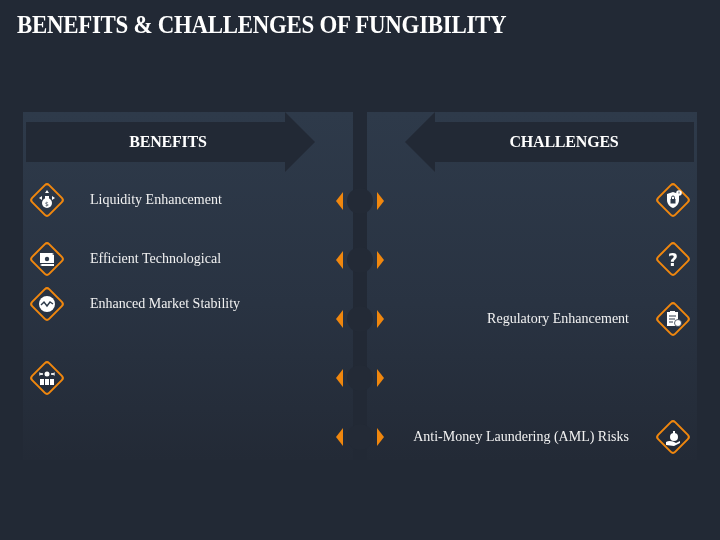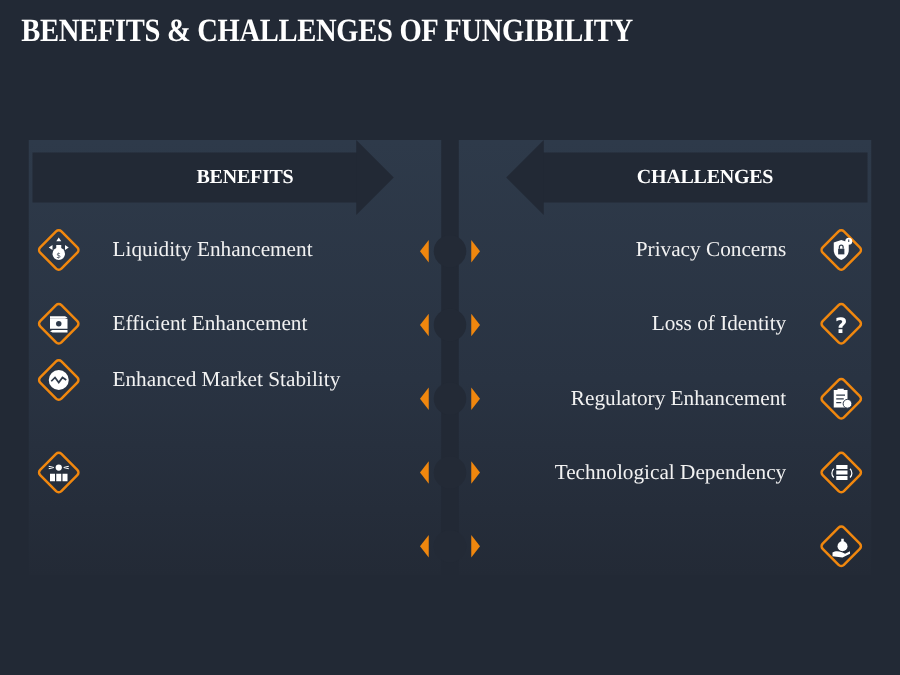--- a/index.html
+++ b/index.html
@@ -33,32 +33,32 @@
     border-top:30px solid transparent; border-bottom:30px solid transparent;
   }
   .panel.left .hdr-arrow { left:262px; border-left:30px solid #222935; }
   .panel.right .hdr-arrow { left:38px; border-right:30px solid #222935; }
   .hdr-label {
     position:absolute; top:0; height:40px; line-height:40px;
     width:260px; text-align:center; color:#fff;
     font-family:"Liberation Serif","DejaVu Serif",serif;
     font-weight:bold; font-size:16px; letter-spacing:-0.2px;
   }
-  .panel.left .hdr-label { left:0; width:290px;padding-left:28px; }
+  .panel.left .hdr-label { left:0; width:290px; }
   .panel.right .hdr-label { left:0; width:260px; }
 
   .row { position:absolute; height:50px; width:330px; }
   .diamond {
     position:absolute; top:6px; width:38px; height:38px;
   }
   .diamond svg { position:absolute; left:0; top:0; }
   .label {
     position:absolute; top:0; height:50px; line-height:50px;
     color:#f2f2f2; font-family:"Liberation Serif","DejaVu Serif",serif;
-    font-size:17px; white-space:nowrap;
+    font-size:14px; white-space:nowrap;
   }
   .panel.left .diamond { left:5px; }
   .panel.left .label { left:67px; }
   .panel.right .diamond { right:5px; }
   .panel.right .label { right:68px; text-align:right; }
   .spine-bar {
     position:absolute; left:353px; top:112px; width:14px; height:330px;
     background:#222935;
   }
   .conn { position:absolute; left:334px; width:52px; height:28px; }
@@ -95,21 +95,21 @@
 
   <div class="row" style="top:122px;">
     <div class="diamond">
       <svg width="38" height="38" viewBox="0 0 38 38">
           <rect x="7" y="7" width="24" height="24" rx="3" transform="rotate(45 19 19)" fill="none" stroke="#f0870e" stroke-width="2"></rect>
         <rect x="12" y="15" width="14" height="8" fill="#fff"></rect>
           <circle cx="19" cy="19" r="2.2" fill="#2e3a4a"></circle>
         <path d="M12 13 H24 L26 14 L24 15 H12Z M14 24 L12 25 L14 26 H26 V24Z" fill="#fff"></path>
         </svg>
     </div>
-    <div class="label">Efficient Enhancement</div>
+    <div class="label">Efficient Technological</div>
   </div>
 
   <div class="row" style="top:167px;">
     <div class="diamond">
       <svg width="38" height="38" viewBox="0 0 38 38">
           <rect x="7" y="7" width="24" height="24" rx="3" transform="rotate(45 19 19)" fill="none" stroke="#f0870e" stroke-width="2"></rect>
         <circle cx="19" cy="19" r="8" fill="#fff"></circle>
           <path d="M13 20 L16 17 L19 21 L22 17 L25 19" fill="none" stroke="#2e3a4a" stroke-width="1.4"></path>
         </svg>
     </div>
@@ -130,35 +130,33 @@
   </div>
 
 </div>
 
 <div class="panel right">
   <div class="hdr"></div>
   <div class="hdr-arrow"></div>
   <div class="hdr-label" style="top:10px; left:67px;">CHALLENGES</div>
 
   <div class="row" style="top:63px;">
-    <div class="label">Privacy Concerns</div>
     <div class="diamond">
       <svg width="38" height="38" viewBox="0 0 38 38">
           <rect x="7" y="7" width="24" height="24" rx="3" transform="rotate(45 19 19)" fill="none" stroke="#f0870e" stroke-width="2"></rect>
         <path d="M19 11 L25 13 V19 C25 23 22 26 19 27 C16 26 13 23 13 19 V13 Z" fill="#fff"></path>
         <rect x="16.5" y="18" width="5" height="4.5" fill="#2e3a4a"></rect>
           <path d="M17.5 18 V16.5 A1.5 1.5 0 0 1 20.5 16.5 V18" stroke="#2e3a4a" fill="none" stroke-width="1"></path>
         <circle cx="25" cy="12" r="2.8" fill="#fff"></circle>
           <rect x="24.6" y="10.6" width="0.8" height="2" fill="#2e3a4a"></rect>
         </svg>
     </div>
   </div>
 
   <div class="row" style="top:122px;">
-    <div class="label">Loss of Identity</div>
     <div class="diamond">
       <svg width="38" height="38" viewBox="0 0 38 38">
           <rect x="7" y="7" width="24" height="24" rx="3" transform="rotate(45 19 19)" fill="none" stroke="#f0870e" stroke-width="2"></rect>
         <text x="19" y="26" font-size="17" font-weight="bold" text-anchor="middle" fill="#fff" font-family="DejaVu Sans">?</text>
         </svg>
     </div>
   </div>
 
   <div class="row" style="top:182px;">
     <div class="label">Regulatory Enhancement</div>
@@ -166,34 +164,23 @@
       <svg width="38" height="38" viewBox="0 0 38 38">
           <rect x="7" y="7" width="24" height="24" rx="3" transform="rotate(45 19 19)" fill="none" stroke="#f0870e" stroke-width="2"></rect>
         <rect x="13" y="12" width="11" height="14" fill="#fff"></rect>
           <rect x="16" y="11" width="5" height="2" fill="#fff"></rect>
         <path d="M15 16 H22 M15 19 H21 M15 22 H19" stroke="#2e3a4a" stroke-width="1"></path>
         <circle cx="24" cy="23" r="3.5" fill="#fff" stroke="#2e3a4a" stroke-width="0.8"></circle>
         </svg>
     </div>
   </div>
 
-  <div class="row" style="top:241px;">
-    <div class="label">Technological Dependency</div>
-    <div class="diamond">
-      <svg width="38" height="38" viewBox="0 0 38 38">
-          <rect x="7" y="7" width="24" height="24" rx="3" transform="rotate(45 19 19)" fill="none" stroke="#f0870e" stroke-width="2"></rect>
-        <rect x="15" y="13" width="9" height="3.2" fill="#fff"></rect>
-          <rect x="15" y="17.4" width="9" height="3.2" fill="#fff"></rect>
-          <rect x="15" y="21.8" width="9" height="3.2" fill="#fff"></rect>
-        <path d="M13 16 C11 18 11 21 13 23 M26 16 C28 18 28 21 26 23" stroke="#fff" fill="none" stroke-width="1"></path>
-        </svg>
-    </div>
-  </div>
 
   <div class="row" style="top:300px;">
+    <div class="label">Anti-Money Laundering (AML) Risks</div>
     <div class="diamond">
       <svg width="38" height="38" viewBox="0 0 38 38">
           <rect x="7" y="7" width="24" height="24" rx="3" transform="rotate(45 19 19)" fill="none" stroke="#f0870e" stroke-width="2"></rect>
         <circle cx="20" cy="19" r="4" fill="#fff"></circle>
           <rect x="19" y="13" width="2" height="3" fill="#fff"></rect>
         <path d="M12 24 C15 22 19 23 22 25 L26 23 L26 25 L20 28 L12 27 Z" fill="#fff"></path>
         </svg>
     </div>
   </div>
 </div>

